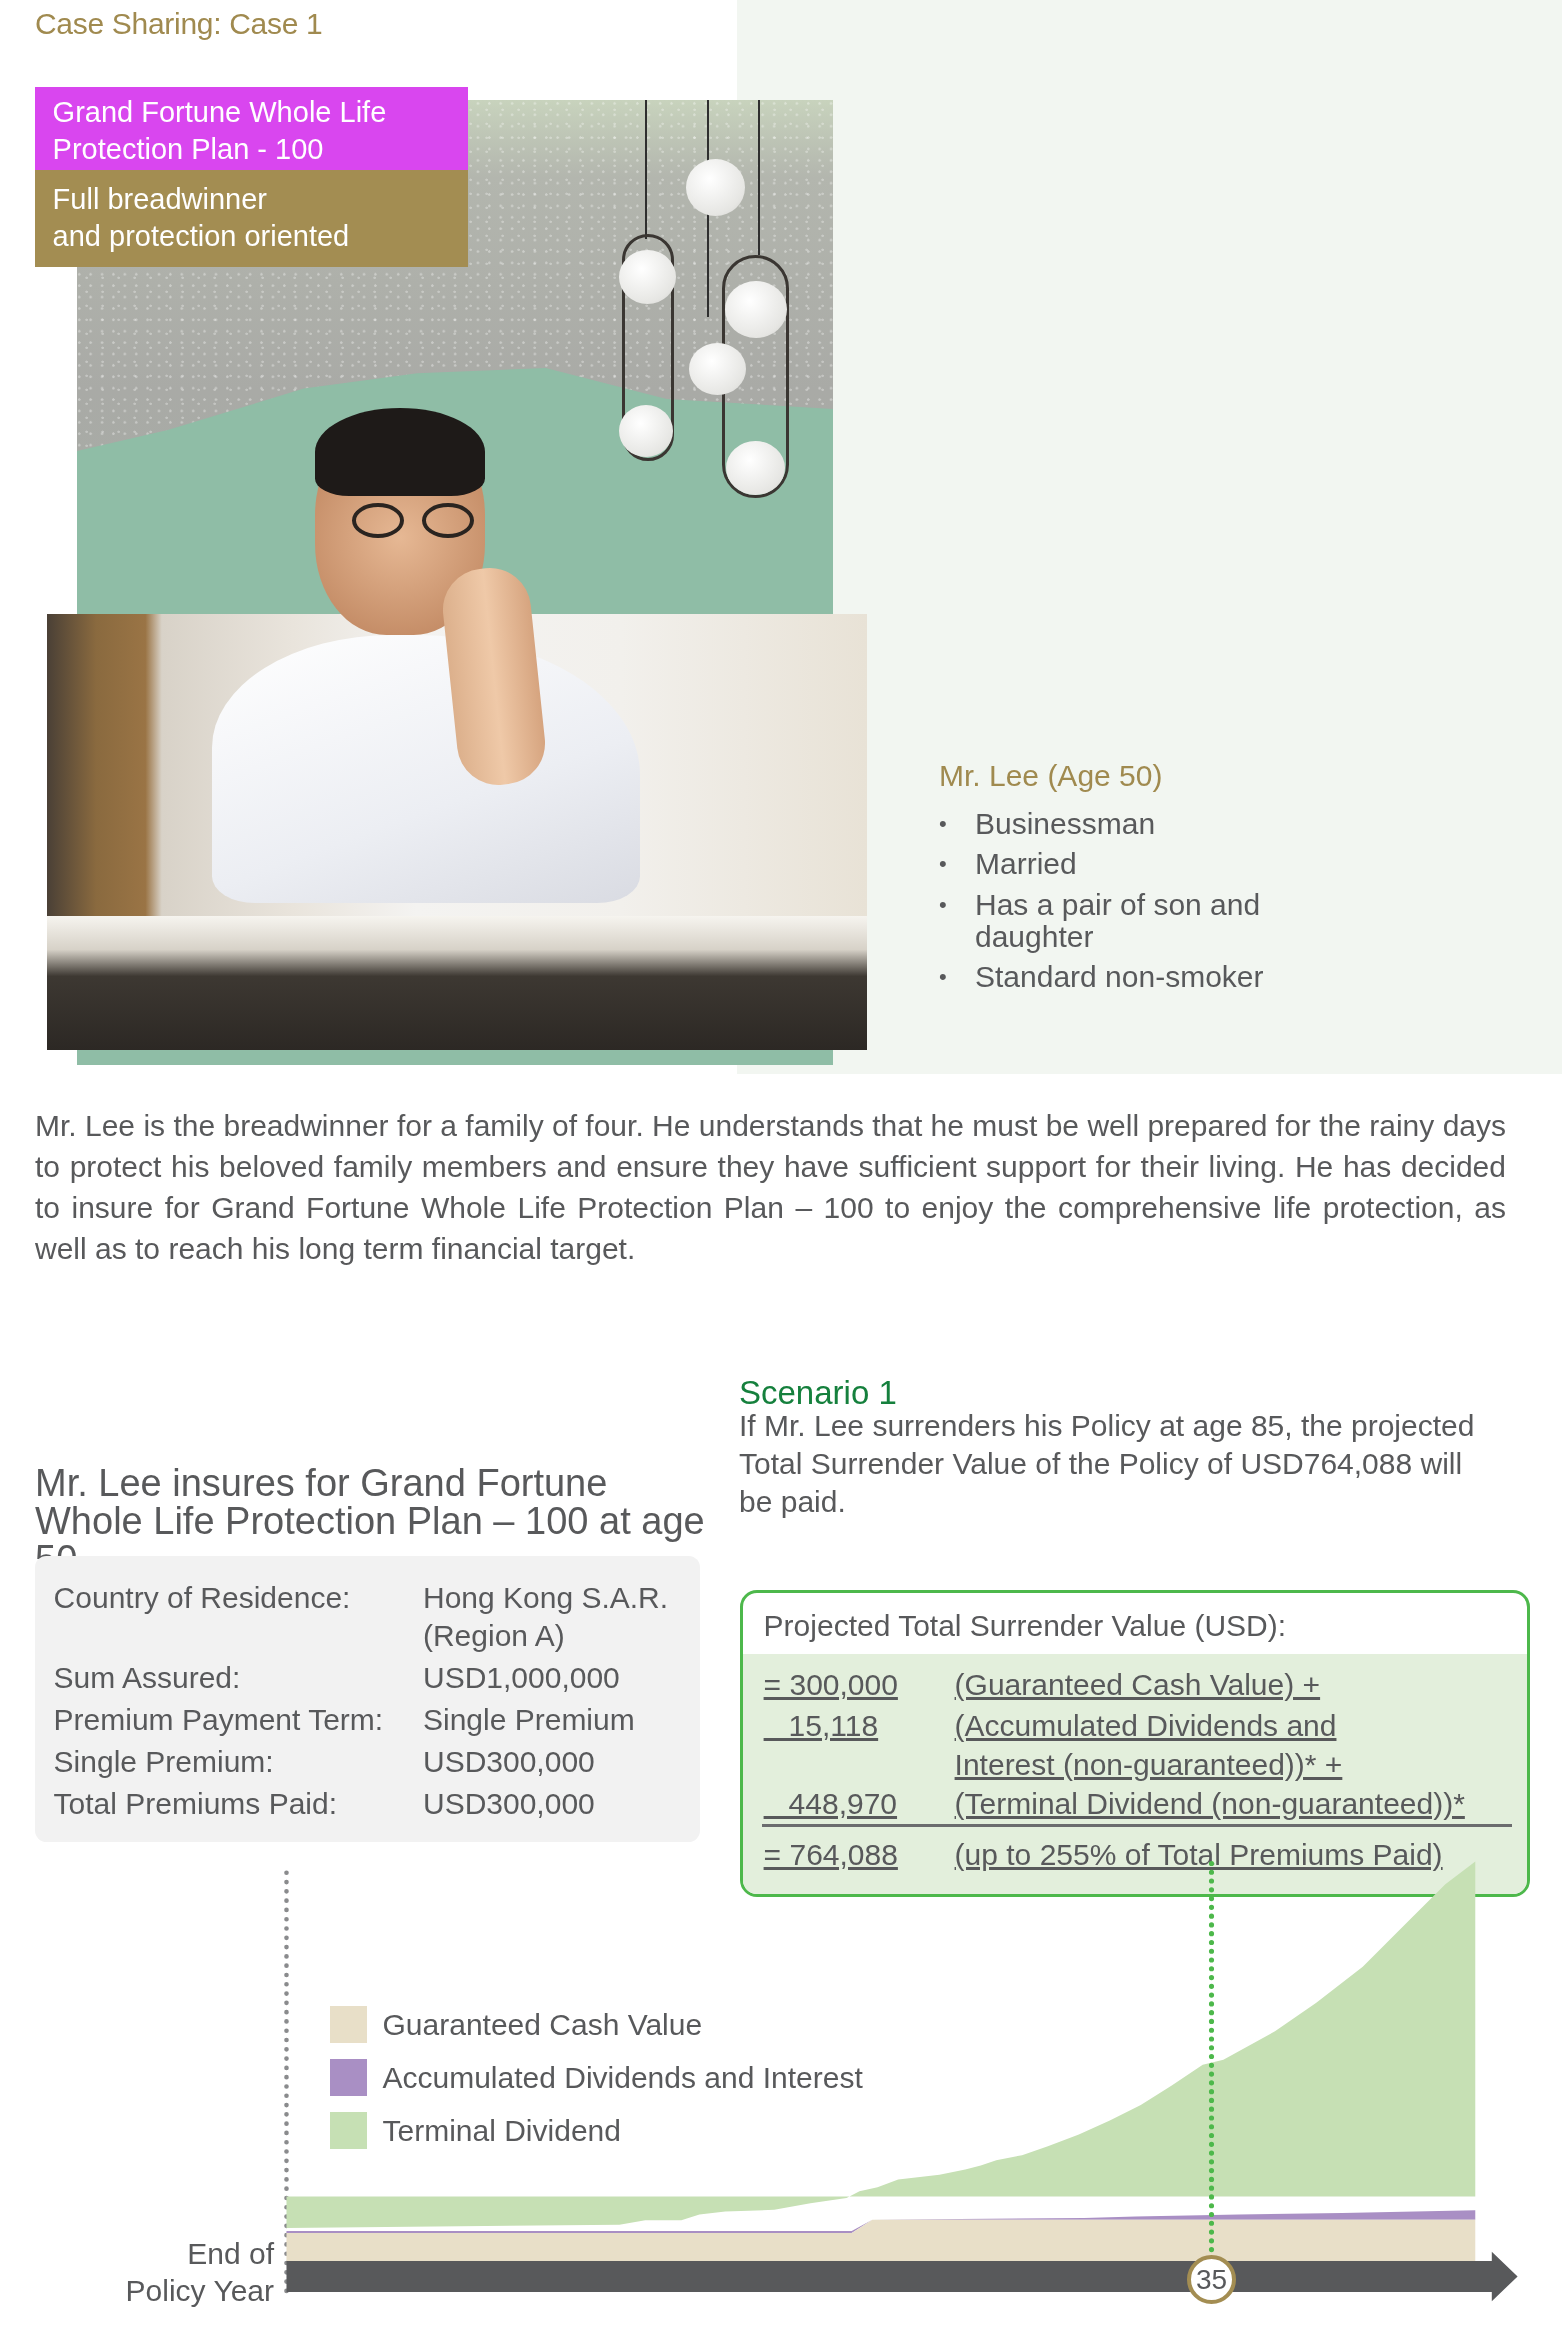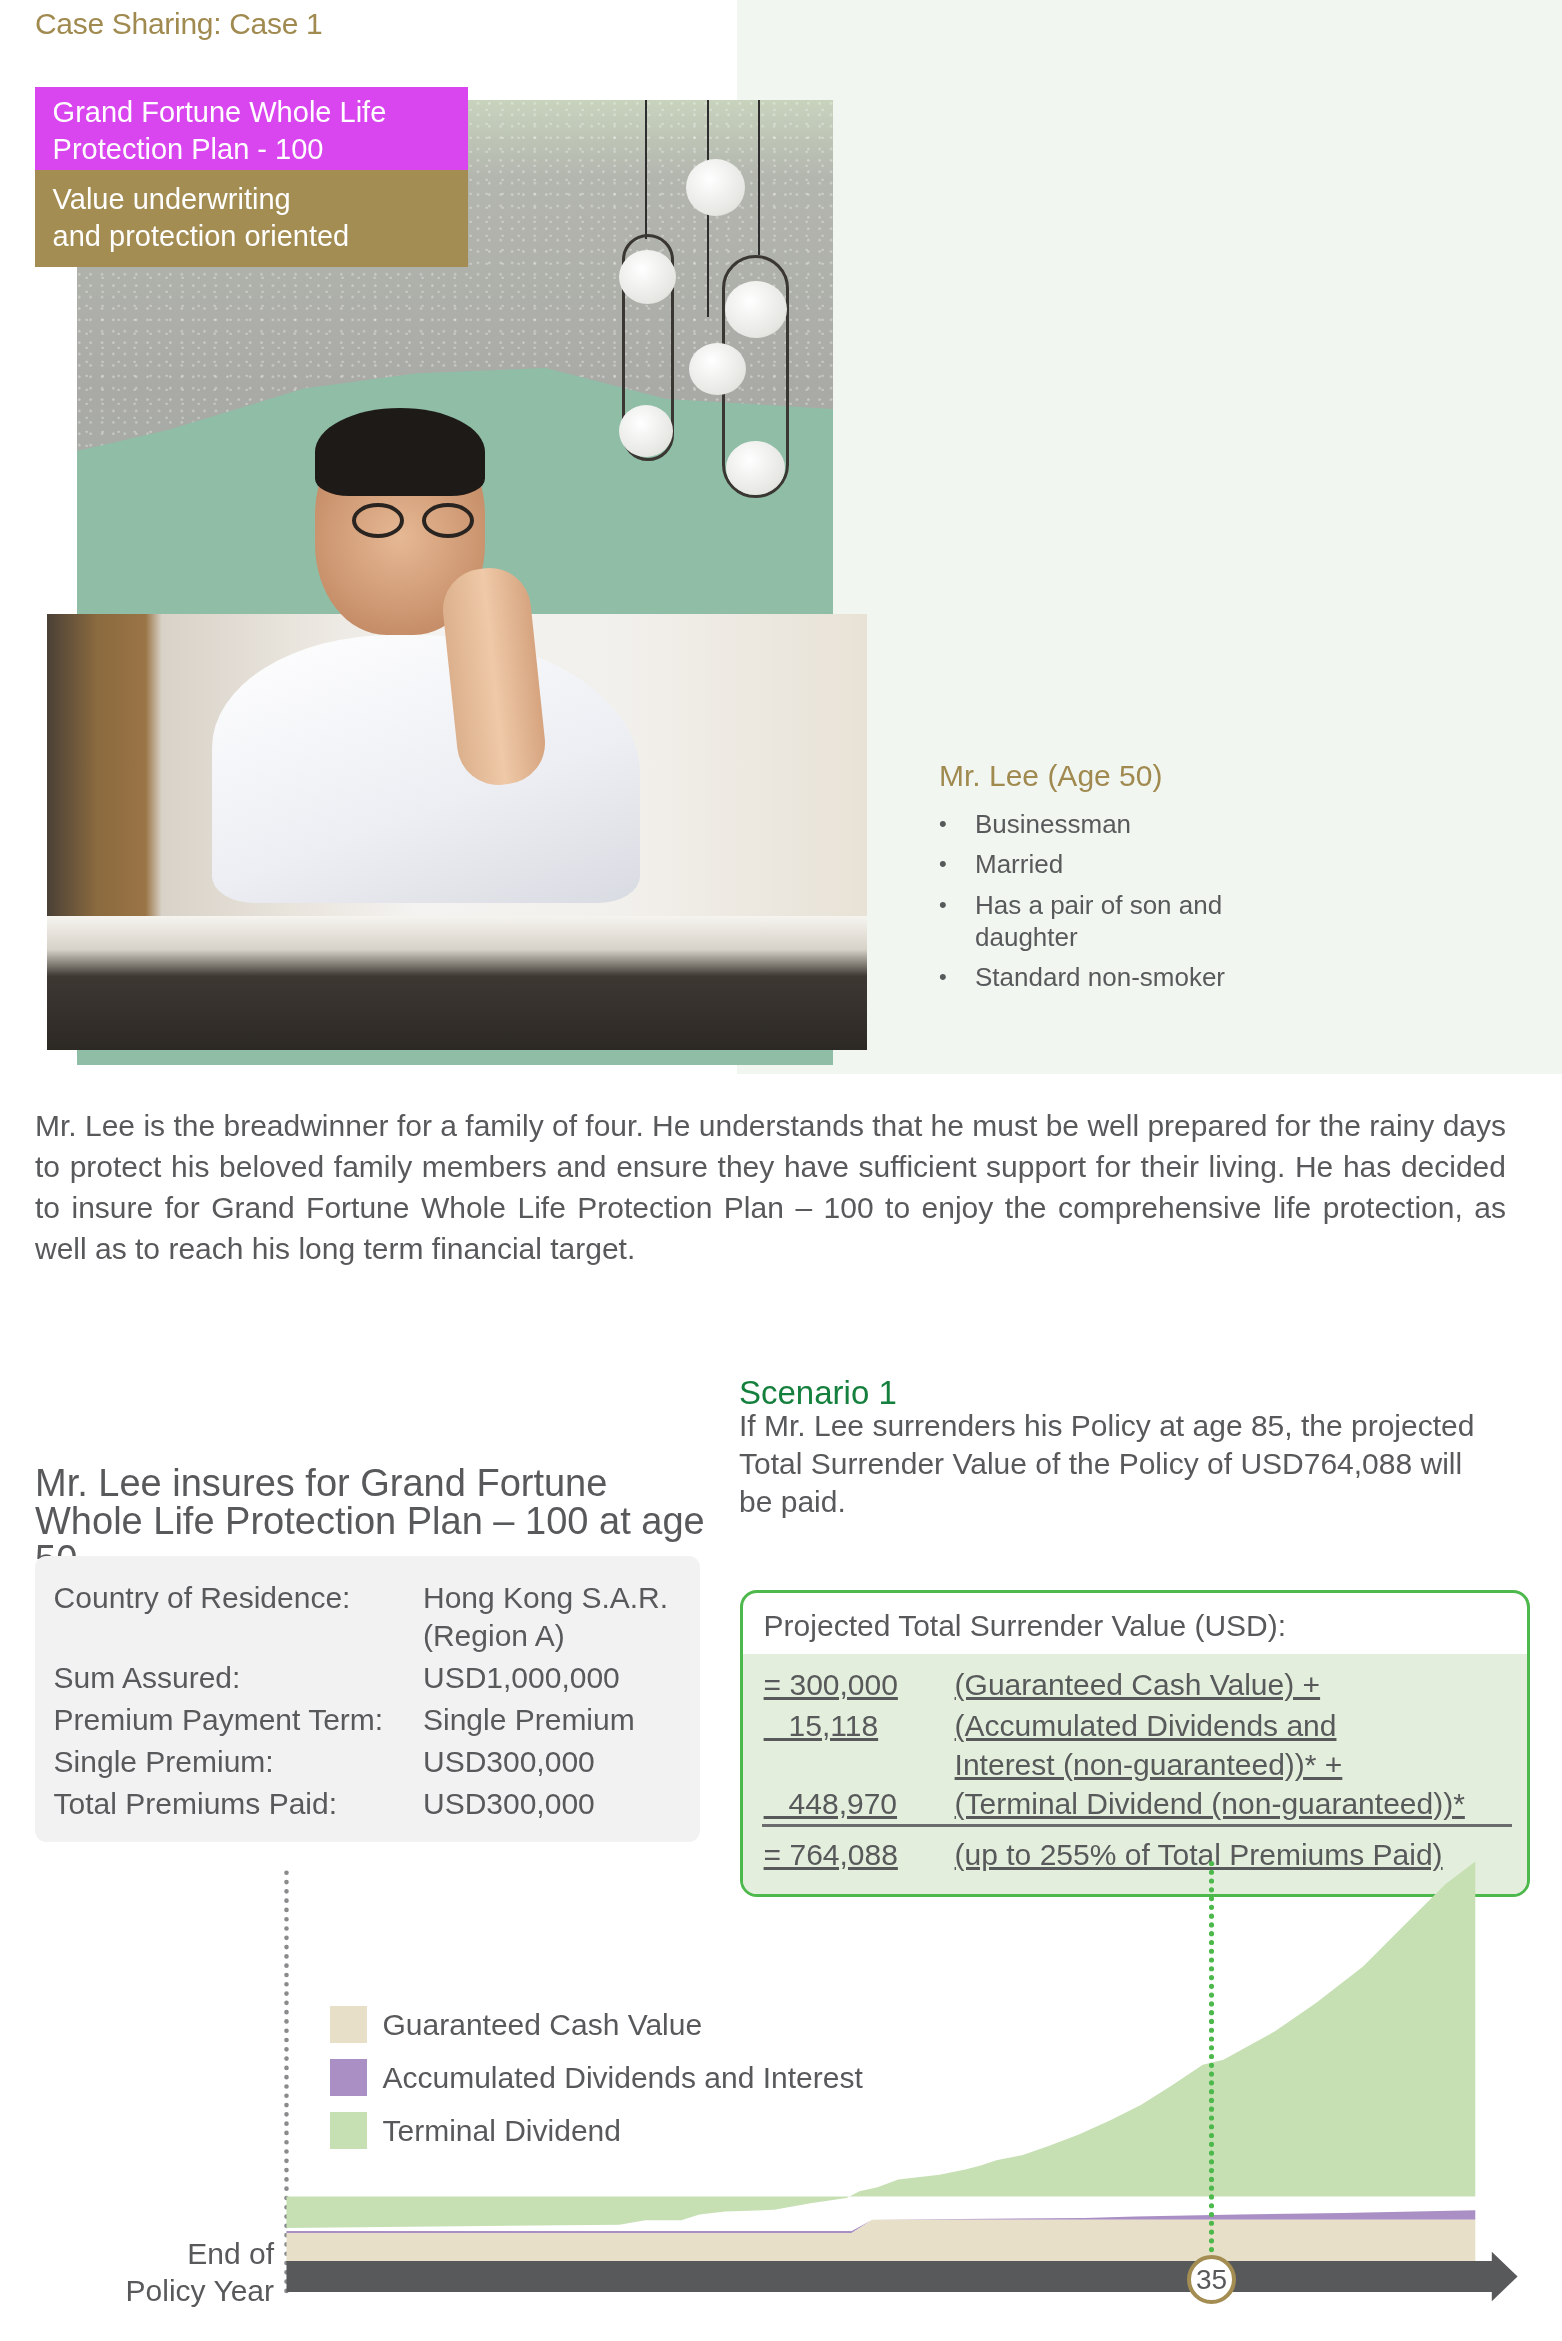--- a/index.html
+++ b/index.html
@@ -45,21 +45,21 @@
          background: linear-gradient(90deg, #dcb08c, #efc9a8, #d6a47f); transform: rotate(-6deg); }
 
   
   .tag-green { left: 35px; top: 87px; width: 433px; height: 84px; background:#d946ef; color:#fff;
                font-size: 29px; line-height: 37px; padding: 7.2px 0 0 17.6px; }
   .tag-gold { left: 35px; top: 170px; width: 433px; height: 97px; background:#a38d52; color:#fff;
               font-size: 29px; line-height: 37px; padding: 11.4px 0 0 17.6px; }
 
   
   .profile-name { left: 939px; top: 759px; font-size: 30px; color:#a08a4f; }
-  .profile-list { left: 939px; top: 808px; width: 465px; list-style:none; font-size: 26px; line-height: 32px; color:#58595b; }
+  .profile-list { left: 939px; top: 808px; width: 465px; list-style:none; font-size: 30px; line-height: 32px; color:#58595b; }
   .profile-list li { position: relative; padding-left: 36px; margin-bottom: 8.3px; }
   .profile-list li::before { content:"\2022"; position:absolute; left:0; top:0; font-size:22px; color:#58595b; }
 
   .intro { left: 35px; top: 1105px; width: 1471px; font-size: 30px; line-height: 41px; text-align: justify; color:#58595b; }
 
   .insure-text { left: 35px; top: 1464px; width: 671px; font-size: 38px; line-height: 38px; }
 
   .details-box { left: 35px; top: 1556px; width: 665px; height: 286px; background:#f2f2f2; border-radius: 11.4px; padding: 20.6px 0 0 18.6px; }
   .details-row { display:flex; font-size: 30px; line-height: 42px; }
   .details-row .k { width: 372px; }
@@ -121,21 +121,21 @@
       <span style="left:70px"></span>
     </div>
   <div class="arm"></div>
 </div>
 
 <div class="abs tag-green">
   <div>Grand Fortune Whole Life</div>
   <div>Protection Plan - 100</div>
 </div>
 <div class="abs tag-gold">
-  <div>Value underwriting</div>
+  <div>Full breadwinner</div>
   <div>and protection oriented</div>
 </div>
 
 <div class="abs profile-name">Mr. Lee (Age 50)</div>
 <ul class="abs profile-list">
   <li>Businessman</li>
   <li>Married</li>
   <li style="width:330px;">Has a pair of son and daughter</li>
   <li>Standard non-smoker</li>
 </ul>

